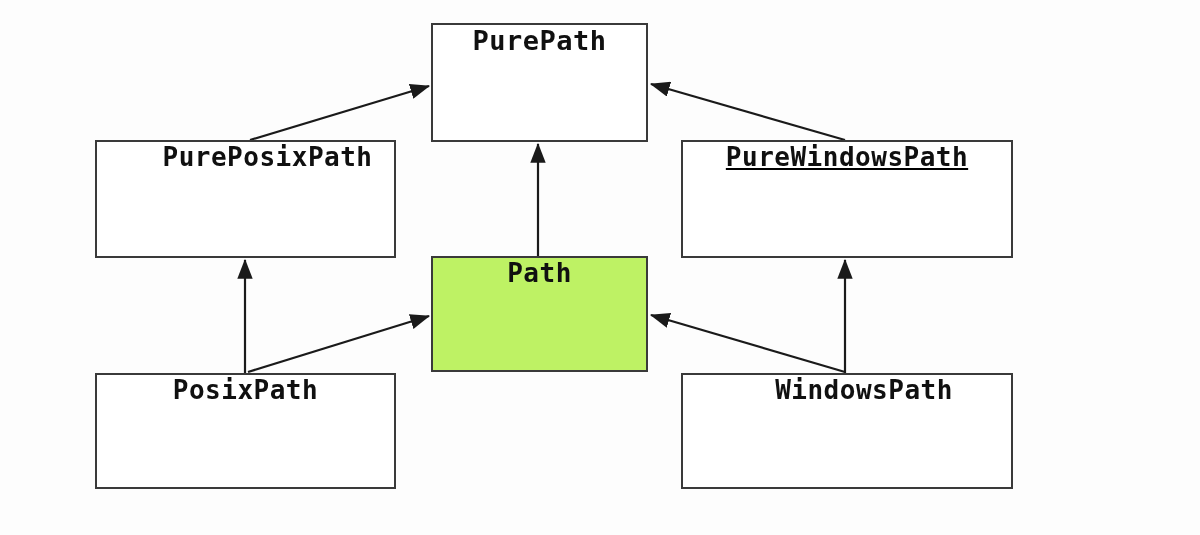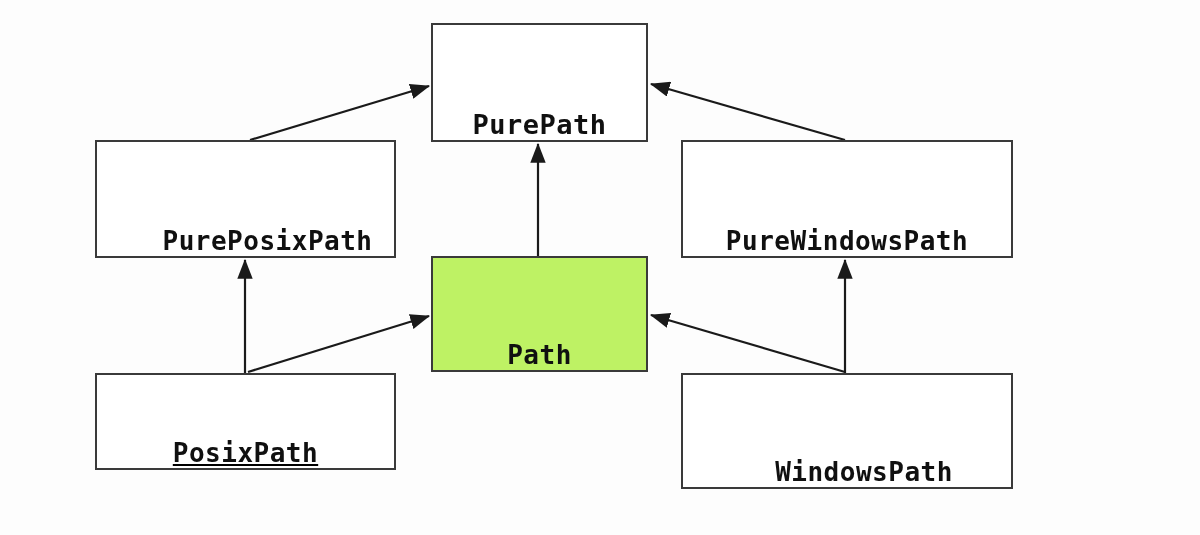--- a/index.html
+++ b/index.html
@@ -23,36 +23,36 @@
     width: 1200px;
     height: 535px;
     pointer-events: none;
   }
   .node {
     position: absolute;
     box-sizing: border-box;
     background: #ffffff;
     border: 2px solid #0f172a;
     display: flex;
-    align-items: flex-end;
+    align-items: flex-start;
     justify-content: center;
     z-index: 2;
   }
   .node-label {
     font-family: "DejaVu Sans Mono", "Liberation Mono", monospace;
     font-weight: bold;
     color: #101010;
     letter-spacing: 0.5px;
     white-space: nowrap;
     user-select: none;
   }
   
   #node-purepath        { left: 431px; top: 23px;  width: 217px; height: 119px; }
   #node-pureposixpath   { left: 95px;  top: 140px; width: 301px; height: 118px; padding-left: 44px; }
-  #node-purewindowspath { left: 681px; top: 140px; width: 332px; height: 118px; }
+  #node-purewindowspath { left: 681px; top: 140px; width: 332px; height: 118px; text-decoration: underline; }
   #node-path            { left: 431px; top: 256px; width: 217px; height: 116px; }
   #node-posixpath       { left: 95px;  top: 373px; width: 301px; height: 116px; }
   #node-windowspath     { left: 681px; top: 373px; width: 332px; height: 116px; }
 
   #node-purepath        .node-label { font-size: 27px; }
   #node-pureposixpath   .node-label { font-size: 26px; }
   #node-purewindowspath .node-label { font-size: 26px; }
   #node-path            .node-label { font-size: 26px; }
   #node-posixpath       .node-label { font-size: 26px; }
   #node-windowspath     .node-label { font-size: 26px; }
@@ -88,21 +88,21 @@
   </div>
 
   <div class="node" id="node-purewindowspath" style="left: 681px; top: 140px; width: 332px; height: 118px; border-color: rgb(58, 58, 58); background: rgb(255, 255, 255);">
     <span class="node-label" style="color: rgb(16, 16, 16);">PureWindowsPath</span>
   </div>
 
   <div class="node" id="node-path" style="left: 431px; top: 256px; width: 217px; height: 116px; border-color: rgb(58, 58, 58); background: #bef264;">
     <span class="node-label" style="color: rgb(16, 16, 16);">Path</span>
   </div>
 
-  <div class="node" id="node-posixpath" style="left: 95px; top: 373px; width: 301px; height: 97px; border-color: rgb(58, 58, 58); background: rgb(255, 255, 255); text-decoration: underline;">
+  <div class="node" id="node-posixpath" style="left: 95px; top: 373px; width: 301px; height: 116px; border-color: rgb(58, 58, 58); background: rgb(255, 255, 255);">
     <span class="node-label" style="color: rgb(16, 16, 16);">PosixPath</span>
   </div>
 
   <div class="node" id="node-windowspath" style="left: 681px; top: 373px; width: 332px; height: 116px; border-color: rgb(58, 58, 58); background: rgb(255, 255, 255); padding-left: 34px;">
     <span class="node-label" style="color: rgb(16, 16, 16);">WindowsPath</span>
   </div>
 
 </div>
 
 </body></html>

